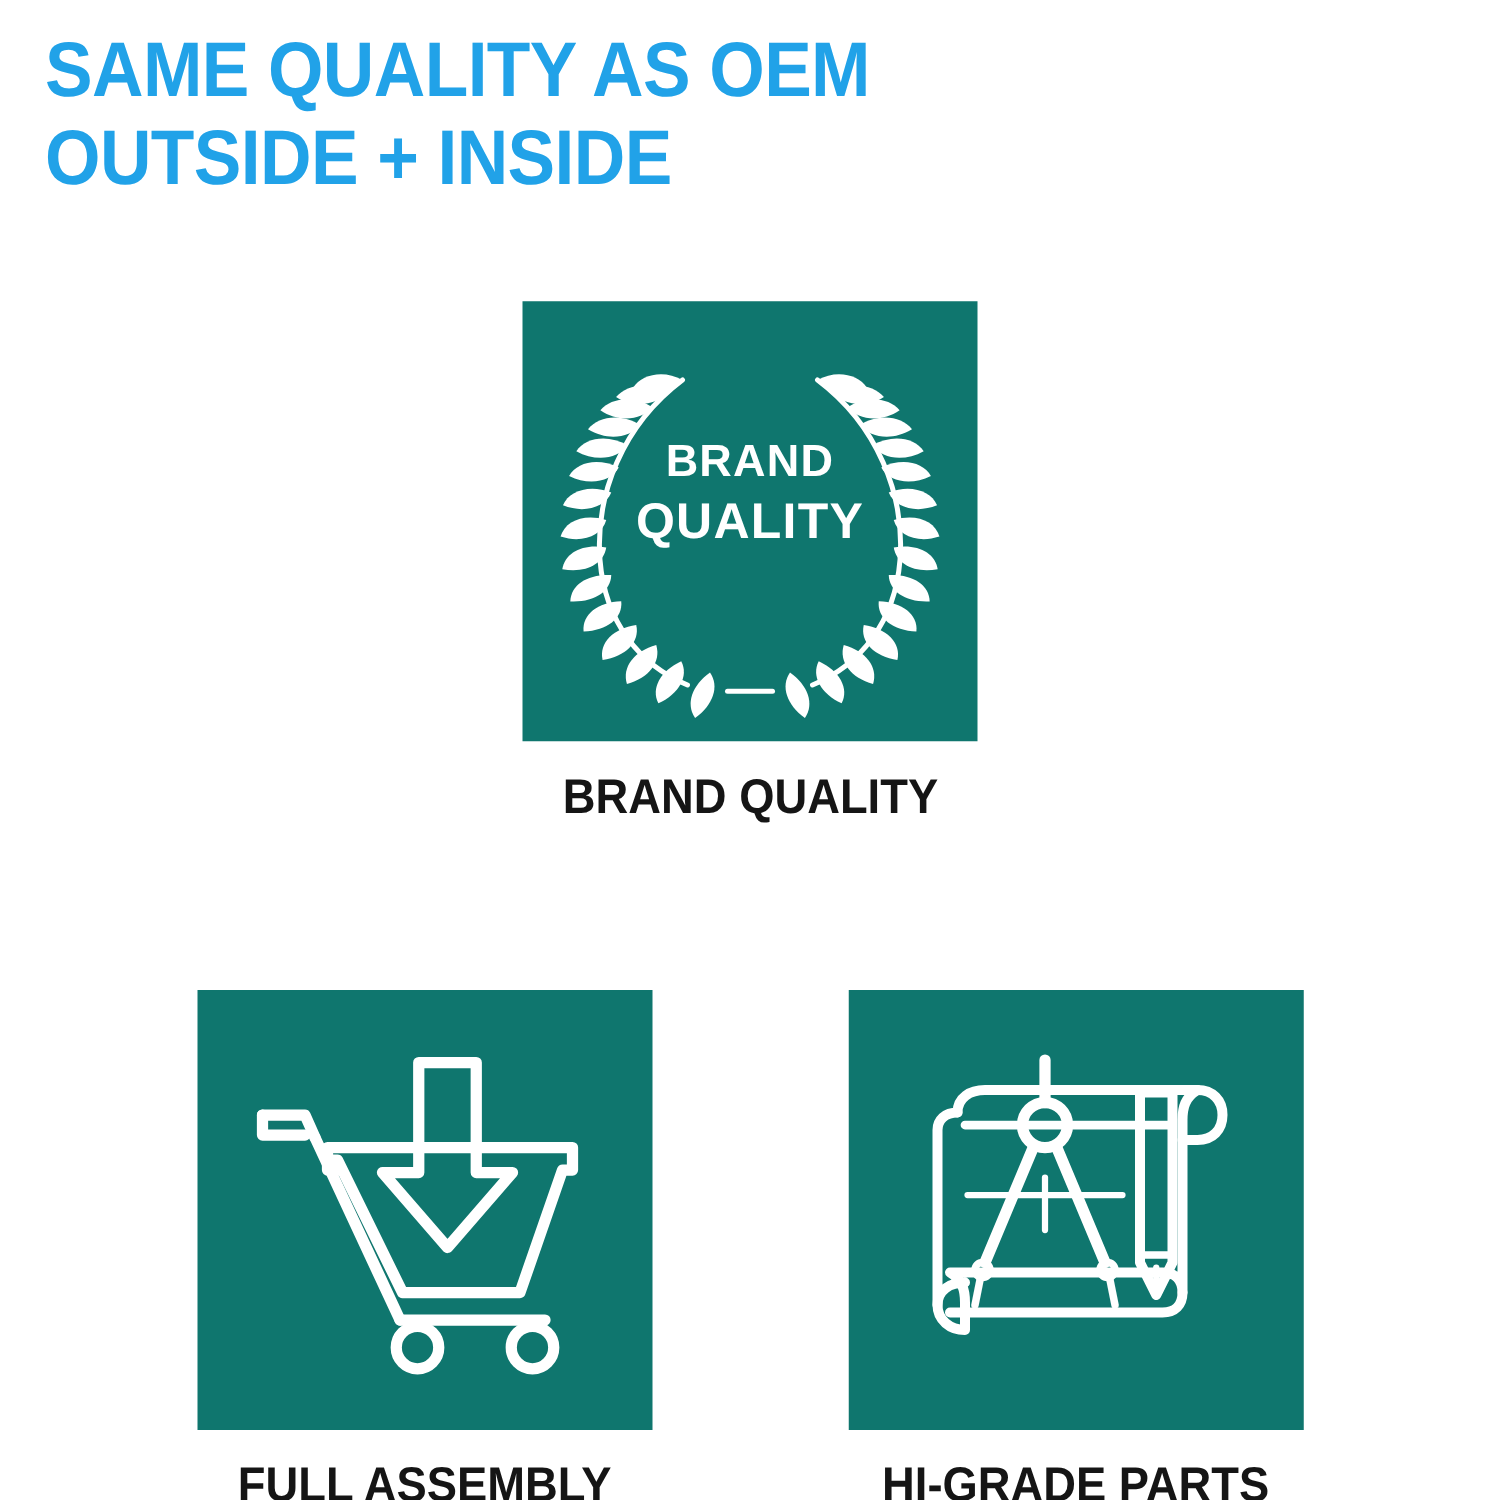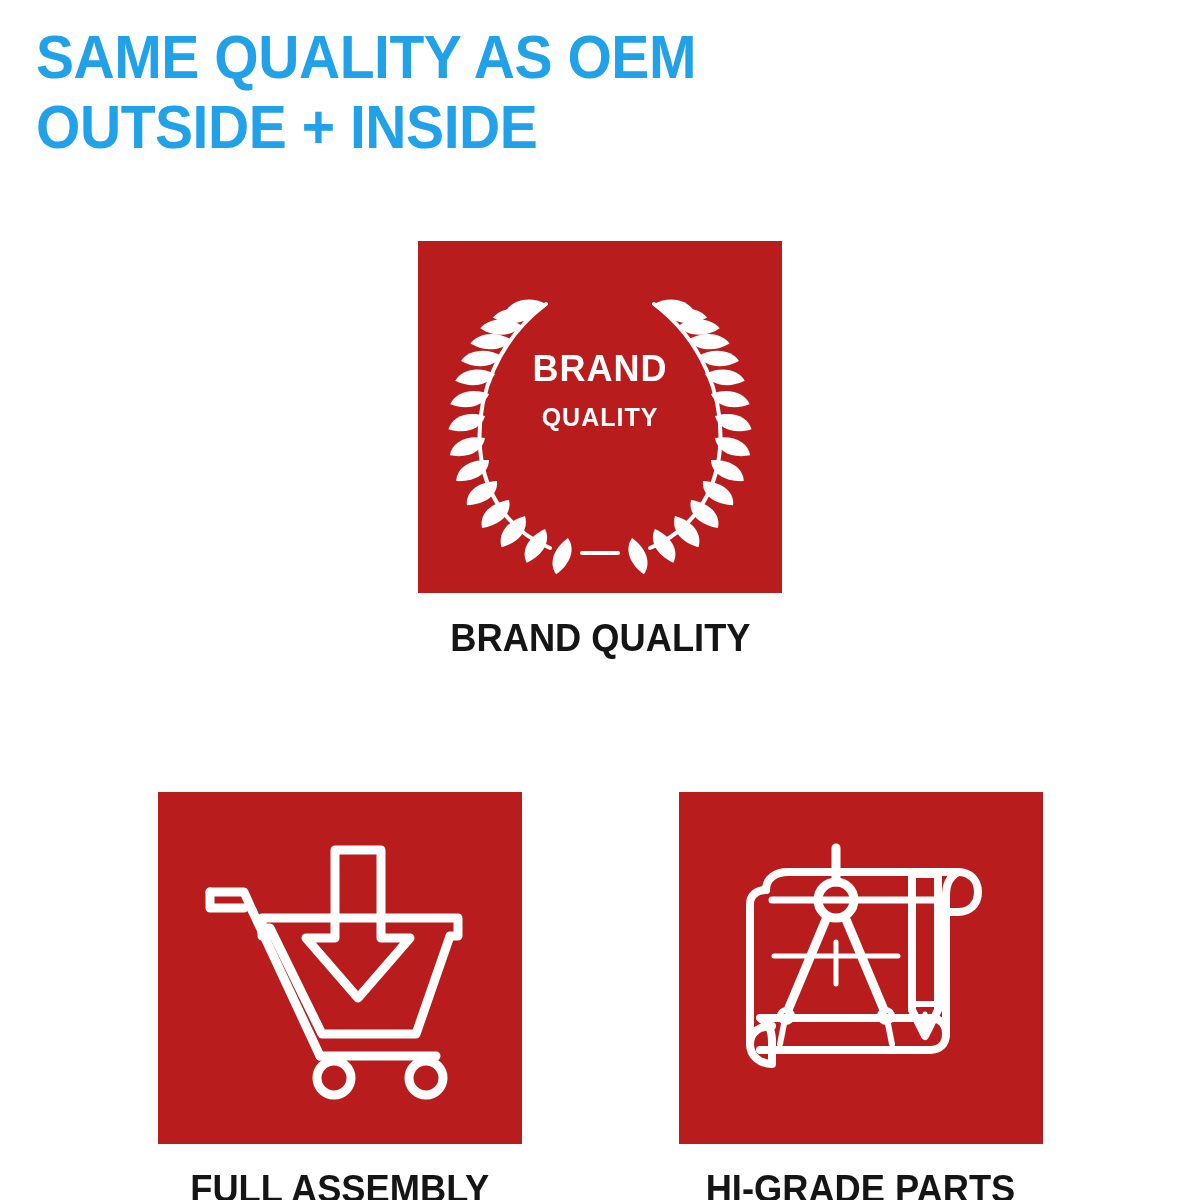--- a/index.html
+++ b/index.html
@@ -53,21 +53,21 @@
 
   .feature {
     width: 364px;
     display: flex;
     flex-direction: column;
     align-items: center;
   }
   .tile {
     width: 364px;
     height: 352px;
-    background: #b91c1c;
+    background: #0f766e;
     display: flex;
     align-items: center;
     justify-content: center;
     position: relative;
   }
   .tile svg { display: block; overflow: visible; }
 
   .feature-label {
     margin-top: 24px;
     color: #151515;
@@ -86,21 +86,21 @@
     position: absolute;
     left: 0; right: 0;
     top: 108px;
     text-align: center;
     color: #ffffff;
     font-family: "Liberation Sans", sans-serif;
     font-weight: bold;
     pointer-events: none;
   }
   .wreath-text .w1 { display:block; font-size: 36px; line-height: 40px; letter-spacing: 1px; }
-  .wreath-text .w2 { display:block; font-size: 25px; line-height: 40px; letter-spacing: 1px; margin-top: 8px; }
+  .wreath-text .w2 { display:block; font-size: 40px; line-height: 40px; letter-spacing: 1px; margin-top: 8px; }
 </style>
 </head>
 <body>
 
 <div class="page">
 
   <div class="headline">
     <span class="headline-line">SAME QUALITY AS OEM</span>
     <span class="headline-line">OUTSIDE + INSIDE</span>
   </div>

